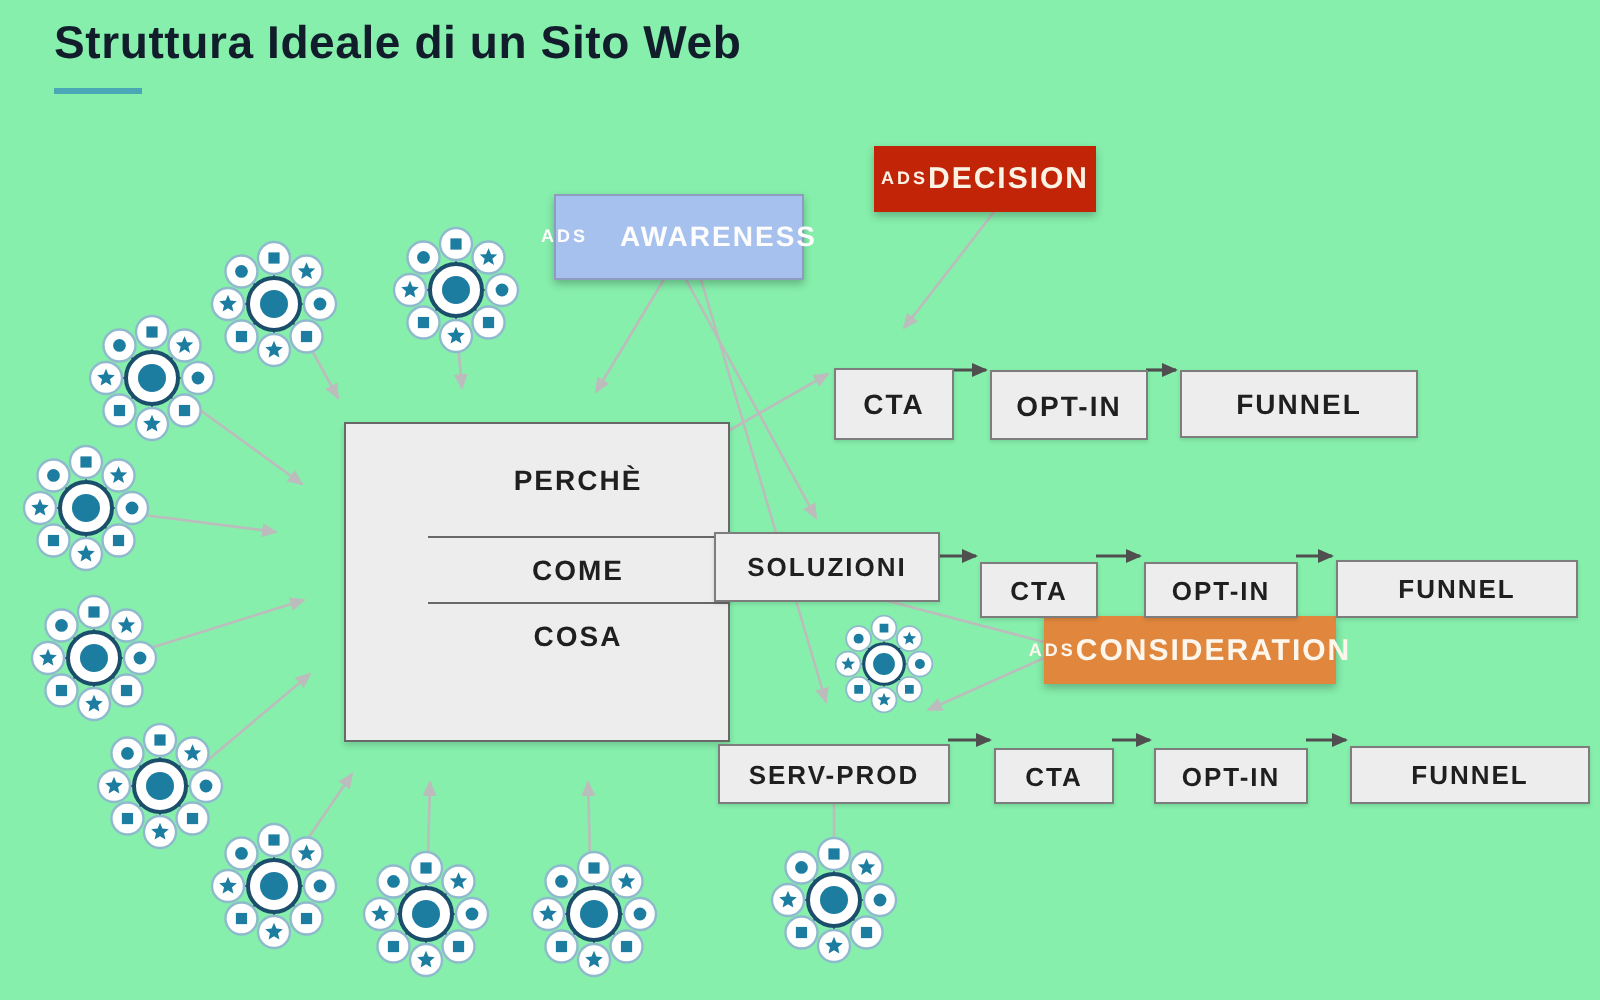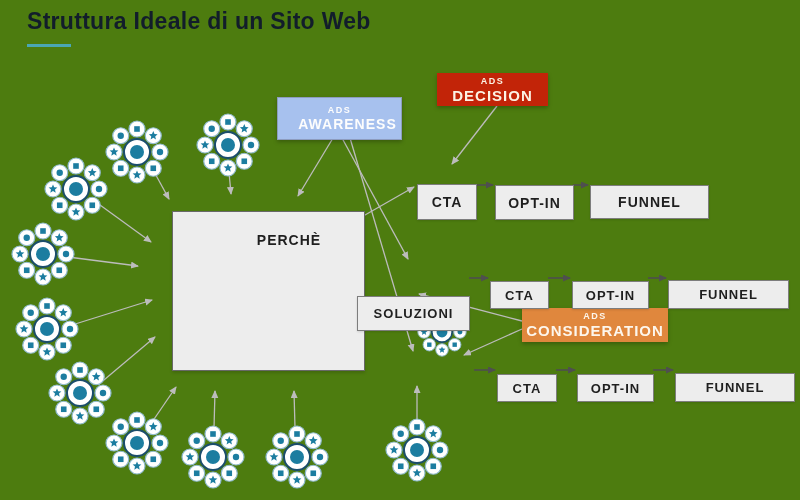--- a/index.html
+++ b/index.html
@@ -1,27 +1,27 @@
 <!DOCTYPE html>
 <html><head>
 <meta charset="utf-8">
 <style>
   html,body{margin:0;padding:0;background:#ffffff;}
-  .stage{position:relative;width:800px;height:500px;background:#4d7c0f;overflow:hidden;
+  .stage{position:relative;width:800px;height:500px;background:#86efac;overflow:hidden;
          font-family:"Liberation Sans", sans-serif;}
   #diagram-svg{position:absolute;left:0;top:0;z-index:1;}
   .page-title{position:absolute;left:27px;top:8px;margin:0;font-size:23px;font-weight:800;
               color:#121d2b;letter-spacing:0.3px;z-index:3;}
   .title-underline{position:absolute;left:27px;top:44px;width:44px;height:3px;background:#4aa7b5;z-index:3;}
 
   .box{position:absolute;background:#ededed;border:1px solid #7d7d7d;z-index:2;
        display:flex;align-items:center;justify-content:center;
        font-weight:700;color:#1f1f1f;letter-spacing:1px;
        box-shadow:0 1px 2px rgba(0,0,0,.12);margin-top:16px;}
-  .ads{position:absolute;z-index:2;display:flex;flex-direction:column;align-items:center;
+  .ads{position:absolute;z-index:2;display:flex;flex-direction:row;align-items:center;
        justify-content:center;color:#ffffff;font-weight:700;
        box-shadow:0 2px 4px rgba(0,0,0,.25);}
   .ads .tag{font-size:9px;letter-spacing:1.5px;line-height:11px;}
   .ads .lbl{font-size:15px;letter-spacing:1px;line-height:17px;text-align:center;}
   .awareness{left:277px;top:97px;width:123px;height:41px;background:#a7c1ee;border:1px solid #8d9cbf;color:#fdfdfd;}
   .awareness .lbl{font-size:14px;margin-left:16px;}
   .decision{left:437px;top:73px;width:111px;height:33px;background:#c22408;color:#fcf2e4;}
   .consideration{left:522px;top:308px;width:146px;height:34px;background:#e0873d;color:#fdf6ec;}
 
   .stack{position:absolute;left:172px;top:211px;width:150px;height:158px;z-index:2;
@@ -399,28 +399,31 @@
     <span class="tag">ADS</span>
     <span class="lbl">DECISION</span>
   </div>
   <div class="ads consideration">
     <span class="tag">ADS</span>
     <span class="lbl">CONSIDERATION</span>
   </div>
 
   <div class="stack">
     <div class="row r-perche">PERCHÈ</div>
+    <div class="row r-come">COME</div>
+    <div class="row r-cosa">COSA</div>
   </div>
 
   <div class="box fs14" style="left:417px;top:168px;width:58px;height:34px;">CTA</div>
   <div class="box fs14" style="left:495px;top:169px;width:77px;height:33px;">OPT-IN</div>
   <div class="box fs14" style="left:590px;top:169px;width:117px;height:32px;">FUNNEL</div>
 
-  <div class="box fs13" style="left:357px;top:280px;width:111px;height:33px;text-align:right;">SOLUZIONI</div>
+  <div class="box fs13" style="left:357px;top:250px;width:111px;height:33px;text-align:right;">SOLUZIONI</div>
   <div class="box fs13" style="left:490px;top:265px;width:57px;height:26px;">CTA</div>
   <div class="box fs13" style="left:572px;top:265px;width:75px;height:26px;">OPT-IN</div>
   <div class="box fs13" style="left:668px;top:264px;width:119px;height:27px;">FUNNEL</div>
 
+  <div class="box fs13" style="left:359px;top:356px;width:114px;height:28px;">SERV-PROD</div>
   <div class="box fs13" style="left:497px;top:358px;width:58px;height:26px;">CTA</div>
   <div class="box fs13" style="left:577px;top:358px;width:75px;height:26px;">OPT-IN</div>
   <div class="box fs13" style="left:675px;top:357px;width:118px;height:27px;">FUNNEL</div>
 
 </div>
 
 </body></html>

